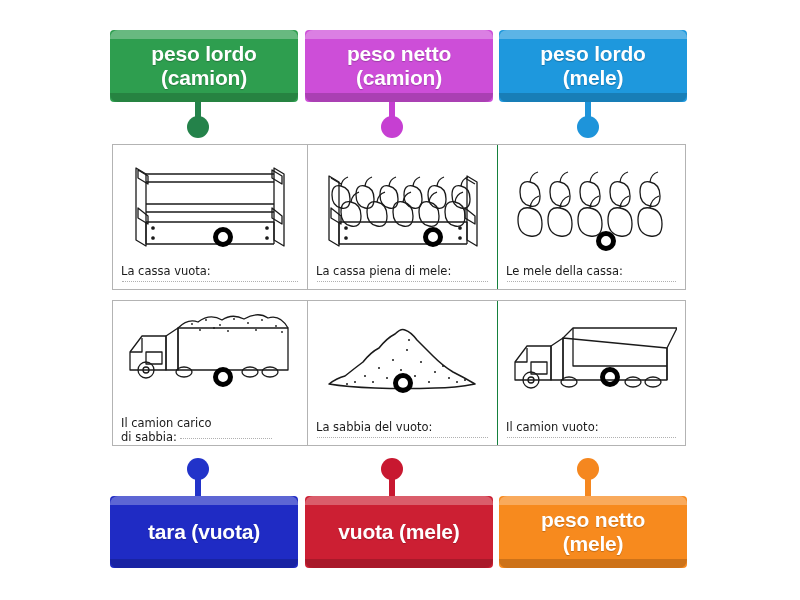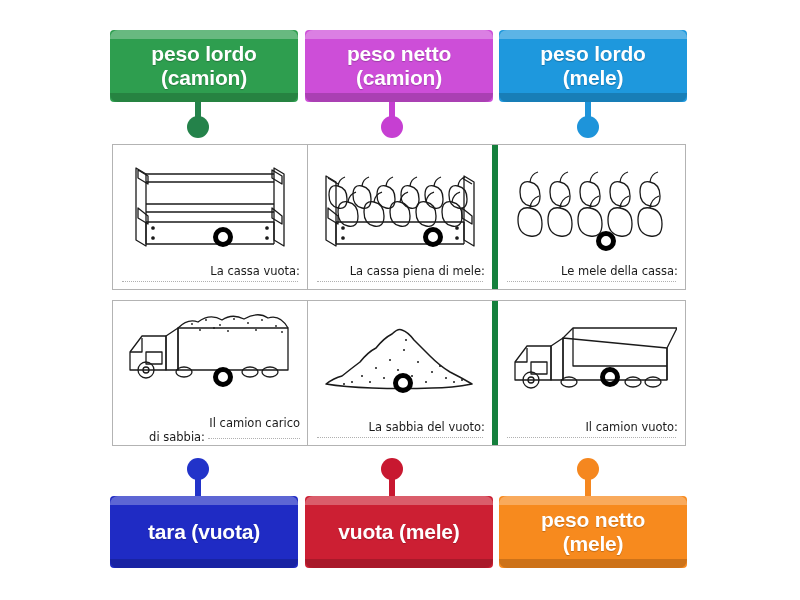--- a/index.html
+++ b/index.html
@@ -104,41 +104,40 @@
   .cell {
     position: relative;
     box-sizing: border-box;
     height: 100%;
     display: flex;
     flex-direction: column;
     overflow: hidden;
     background: #ffffff;
   }
   .cell.c1 { width: 195px; border-right: 1px solid #b3b3b3; }
-  .cell.c2 { width: 190px; border-right: 6px solid #15803d; }
+  .cell.c2 { width: 190px; border-right: 1px solid #15803d; }
   .cell.c3 { width: 187px; }
 
   .cell-art {
     position: relative;
     flex: 1 1 auto;
     display: flex;
     align-items: center;
     justify-content: center;
     padding-top: 2px;
   }
   .cell-art svg { display: block; }
 
   .cell-caption {
     font-family: "DejaVu Sans", sans-serif;
     font-size: 11.5px;
     color: #1a1a1a;
     padding: 0 7px 0 8px;
     line-height: 1.28;
     white-space: pre-line;
-    text-align: right;
   }
   .cell-rule {
     margin: 2px 9px 7px 9px;
     border-bottom: 1px dotted #b0b0b0;
     height: 0;
   }
   .cell-caption .inline-rule {
     display: inline-block;
     width: 92px;
     border-bottom: 1px dotted #b0b0b0;

